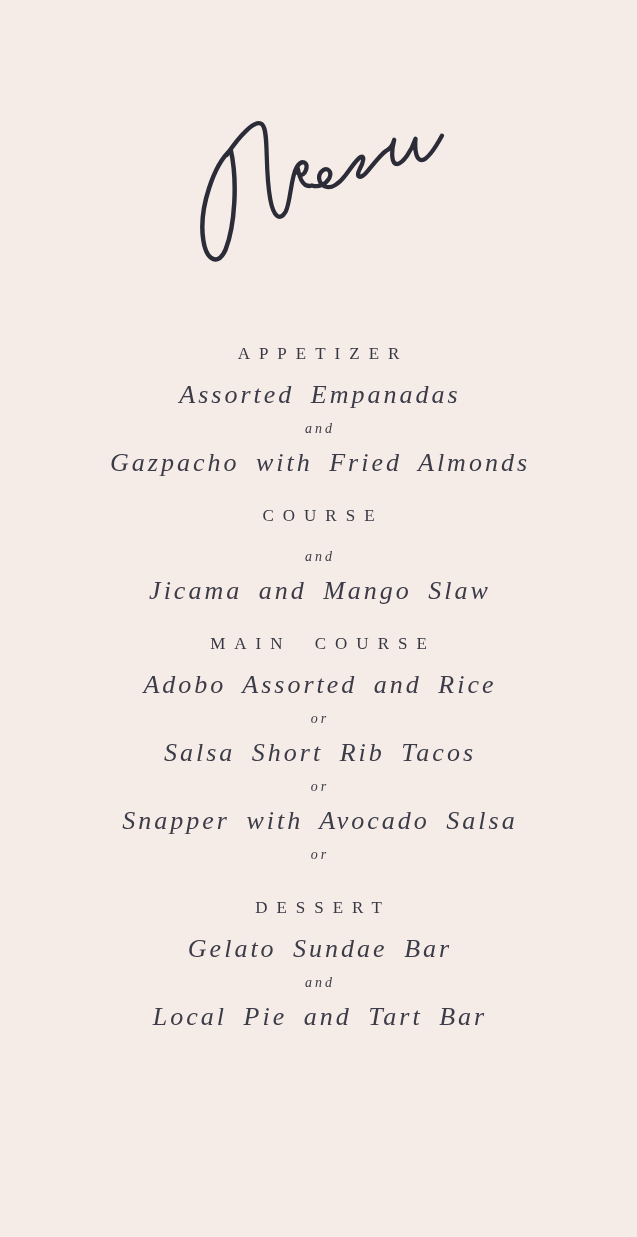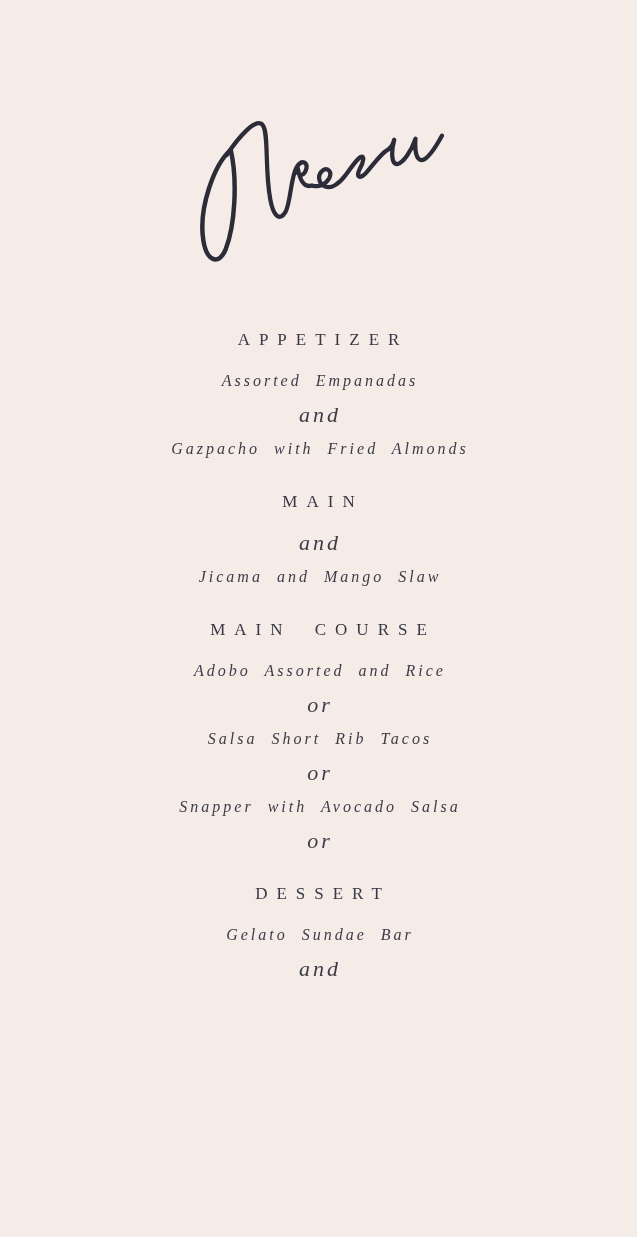--- a/index.html
+++ b/index.html
@@ -22,46 +22,46 @@
   .script-title svg { display: block; width: 100%; height: 100%; }
   .visually-hidden {
     position: absolute;
     width: 1px; height: 1px;
     overflow: hidden;
     clip: rect(0 0 0 0);
     white-space: nowrap;
   }
   .menu-body {
     position: absolute;
-    top: 330px;
+    top: 344px;
     left: 0;
     width: 100%;
     text-align: center;
   }
   .menu-section { margin: 0 0 26px 0; }
   .section-title {
     font-size: 17px;
     line-height: 20px;
     letter-spacing: 9px;
     padding-left: 9px; 
     word-spacing: 10px;
     font-weight: 500;
     margin-bottom: 14px;
     color: #383844;
   }
   .menu-line {
     font-style: italic;
-    font-size: 16px;
+    font-size: 26px;
     line-height: 34px;
     letter-spacing: 3px;
     word-spacing: 7px;
     padding-left: 3px;
     color: #3c3c48;
   }
-  .menu-line.conjunction { font-size: 22px; }
+  .menu-line.conjunction { font-size: 14px; }
 </style>
 </head>
 <body>
 
 <div class="menu-card">
 
   <div class="script-title">
     <span class="visually-hidden">Menu</span>
     <svg viewBox="0 0 262 165" fill="none" stroke="#2c2c38" stroke-linecap="round" stroke-linejoin="round">
 
@@ -97,35 +97,36 @@
   <div class="menu-body">
 
     <div class="menu-section">
       <div class="section-title">APPETIZER</div>
       <div class="menu-line item">Assorted Empanadas</div>
       <div class="menu-line conjunction">and</div>
       <div class="menu-line item">Gazpacho with Fried Almonds</div>
     </div>
 
     <div class="menu-section">
-      <div class="section-title">MAIN</div>
+      <div class="section-title">COURSE</div>
       <div class="menu-line conjunction">and</div>
       <div class="menu-line item">Jicama and Mango Slaw</div>
     </div>
 
     <div class="menu-section">
       <div class="section-title">MAIN COURSE</div>
       <div class="menu-line item">Adobo Assorted and Rice</div>
       <div class="menu-line conjunction">or</div>
       <div class="menu-line item">Salsa Short Rib Tacos</div>
       <div class="menu-line conjunction">or</div>
       <div class="menu-line item">Snapper with Avocado Salsa</div>
       <div class="menu-line conjunction">or</div>
     </div>
 
     <div class="menu-section">
       <div class="section-title">DESSERT</div>
       <div class="menu-line item">Gelato Sundae Bar</div>
       <div class="menu-line conjunction">and</div>
+      <div class="menu-line item">Local Pie and Tart Bar</div>
     </div>
 
   </div>
 </div>
 
 </body></html>

